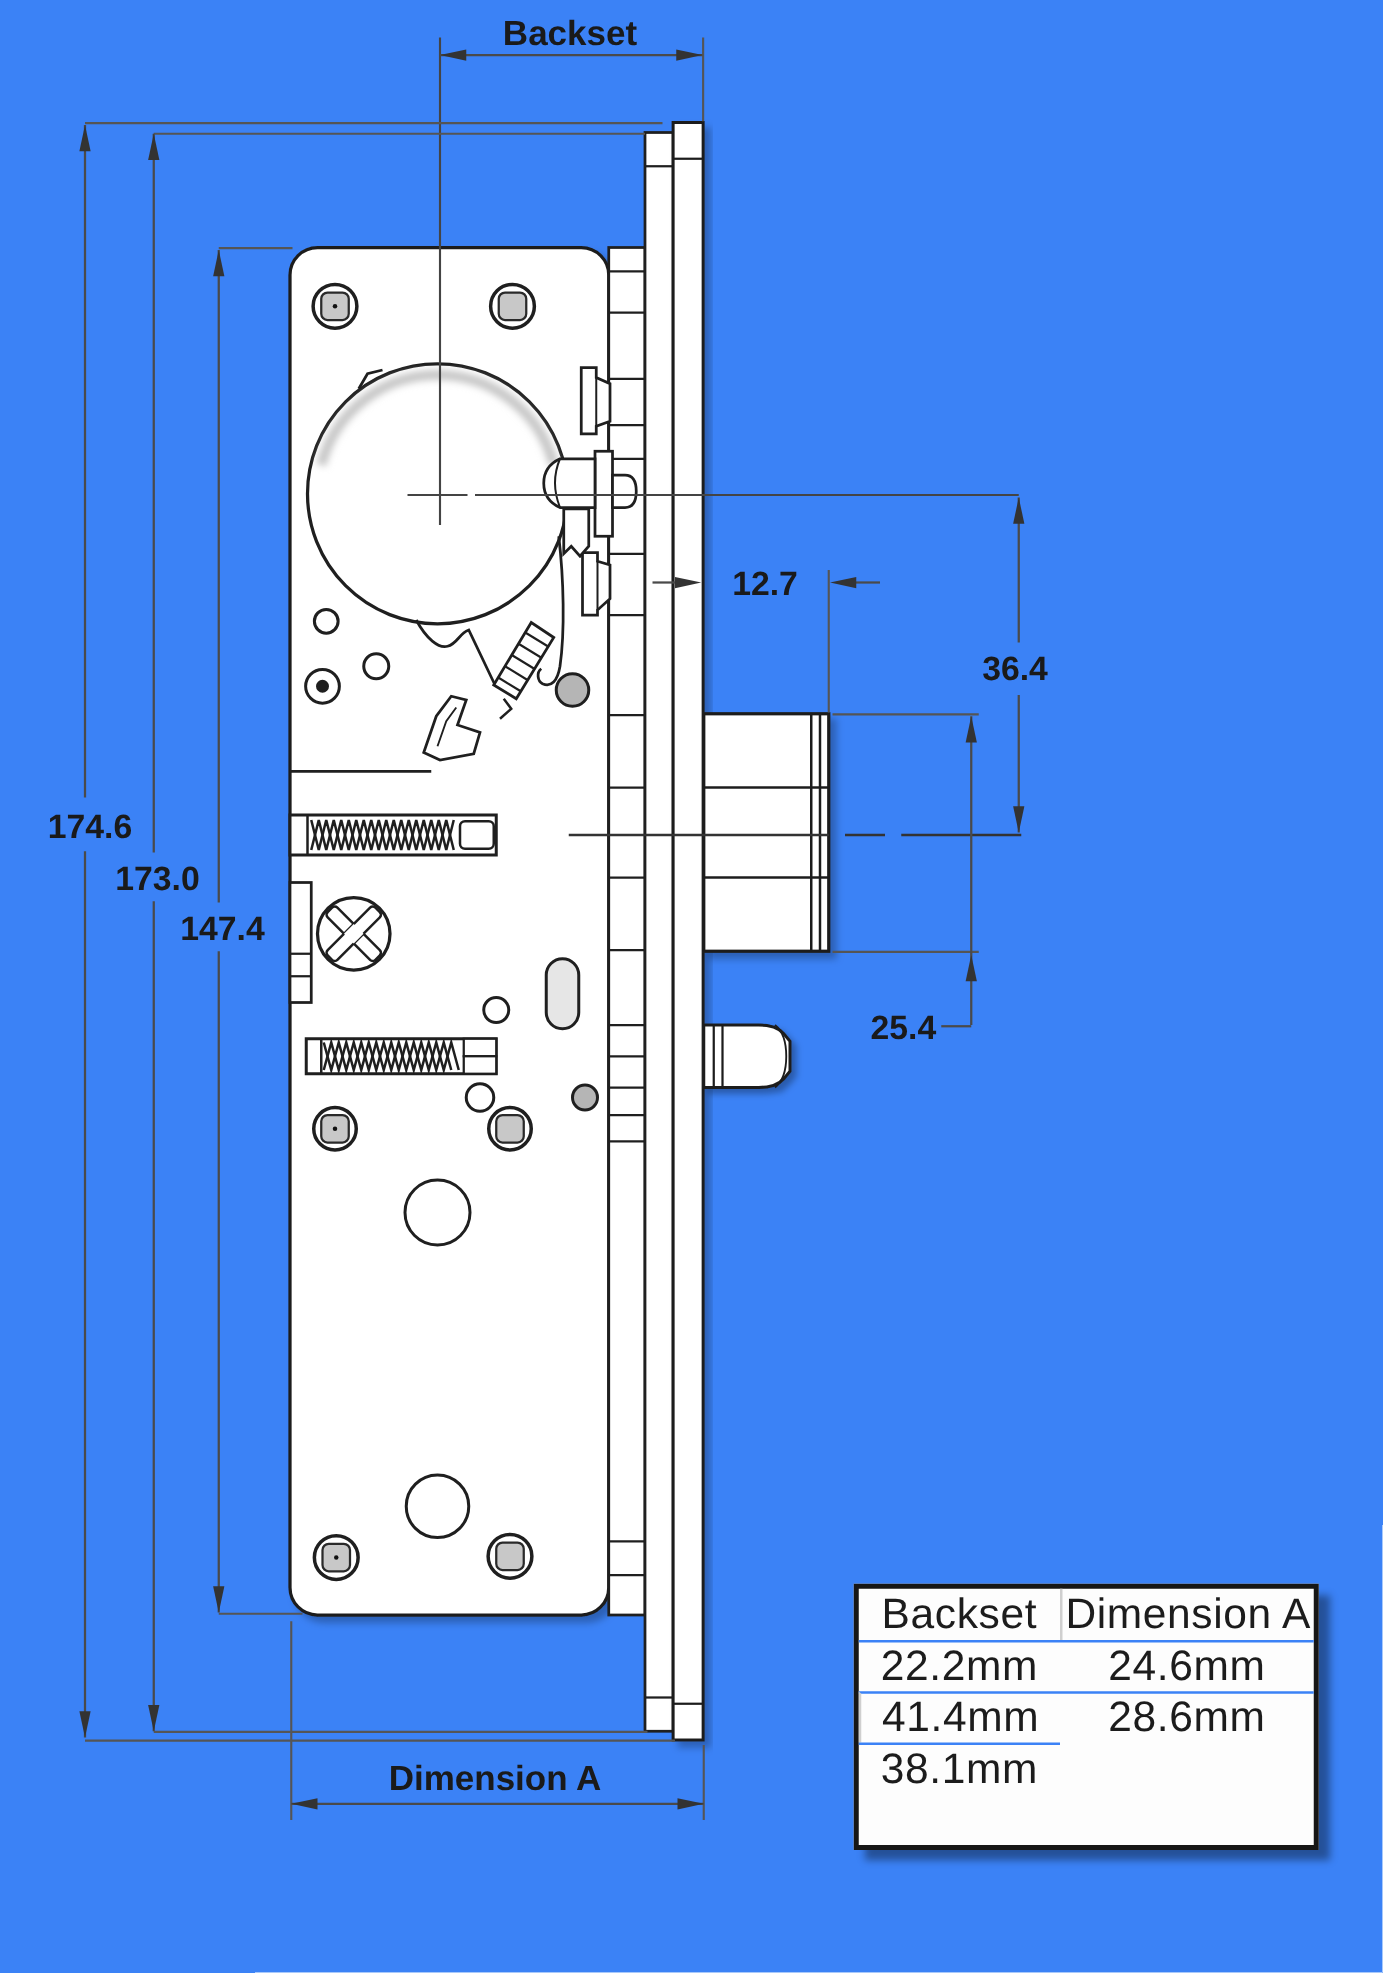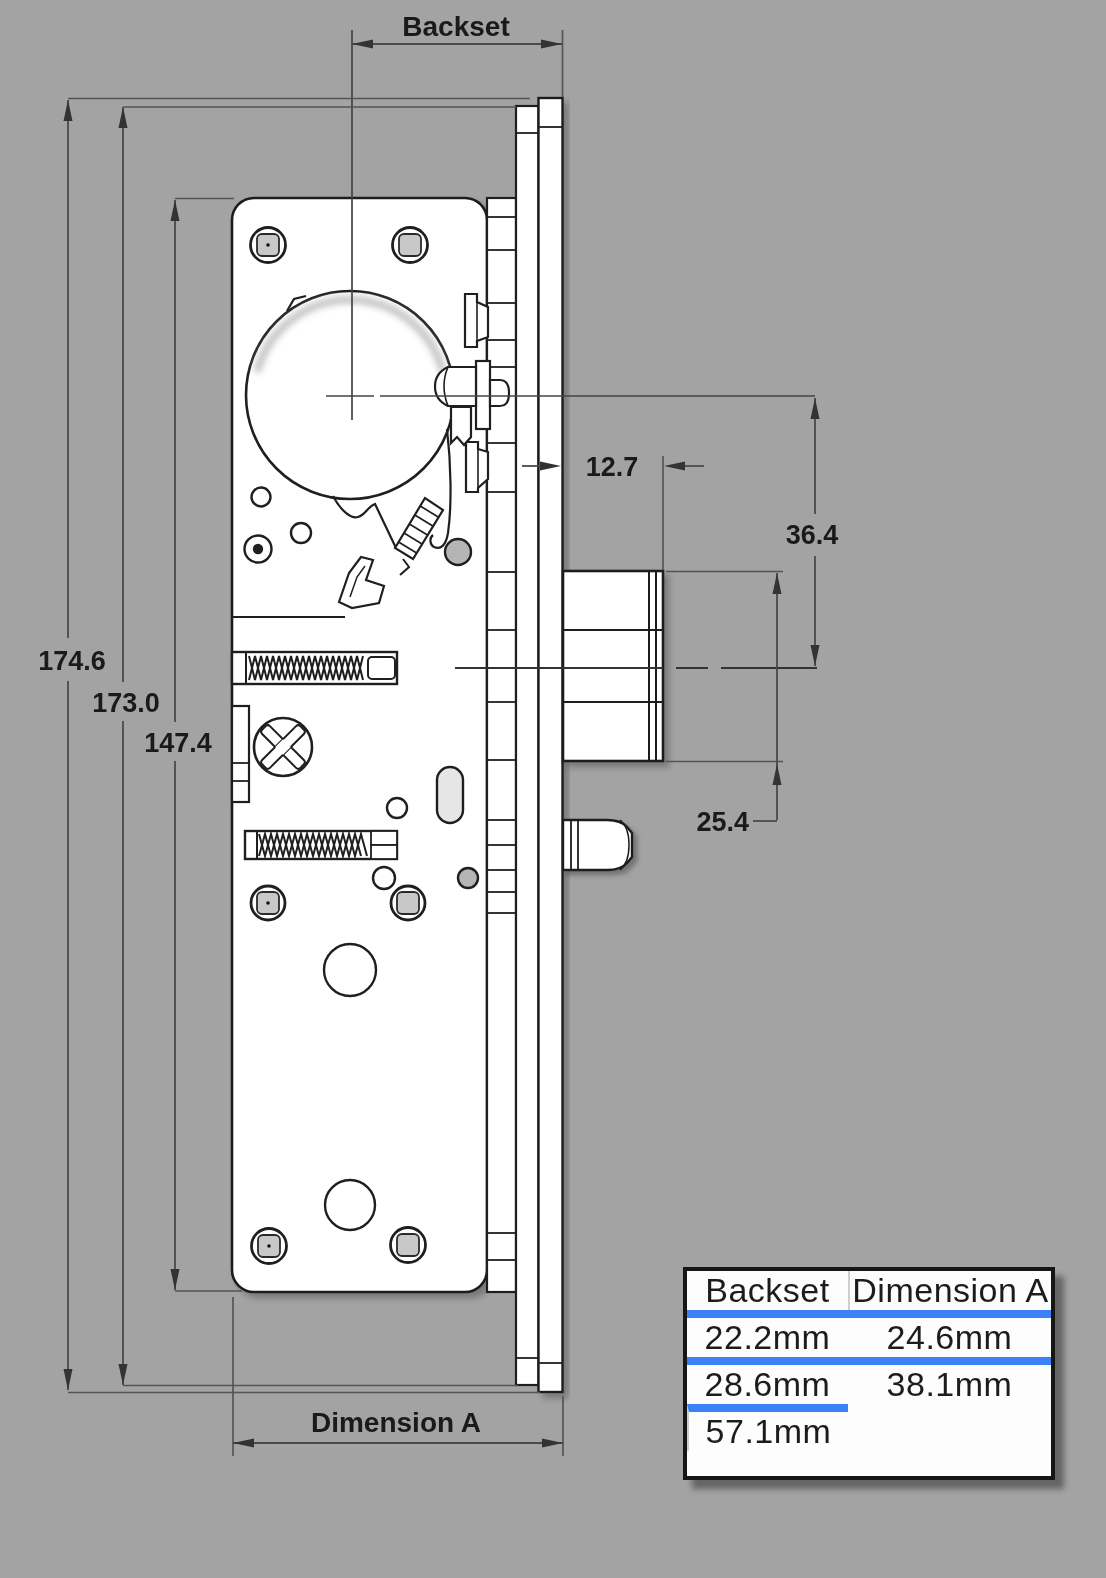--- a/index.html
+++ b/index.html
@@ -1,31 +1,31 @@
 <!DOCTYPE html>
 <html><head>
 <meta charset="utf-8">
 <style>
   html,body{margin:0;padding:0;background:#fff;}
-  #stage{position:relative;width:1106px;height:1578px;background:#a3a3a3;overflow:hidden;
+  #stage{position:relative;width:1106px;height:1578px;background:#3b82f6;overflow:hidden;
          font-family:"Liberation Sans",sans-serif;}
   #drawing{position:absolute;left:0;top:0;}
   svg text{font-family:"Liberation Sans",sans-serif;fill:#1a1a1a;}
   .dimtxt{font-weight:bold;font-size:27px;}
   .dimtxt-lg{font-weight:bold;font-size:28px;}
 
   
   #spec-table{position:absolute;left:683px;top:1267px;width:372px;height:213px;
       background:#fdfdfd;border:4px solid #161616;box-sizing:border-box;
       box-shadow:9px 9px 6px rgba(0,0,0,0.38);
       display:grid;grid-template-columns:161px 1fr;grid-template-rows:repeat(5,1fr);}
   #spec-table .cell{display:flex;align-items:center;justify-content:center;
       font-size:34px;color:#1c1c1c;letter-spacing:0.5px;}
   #spec-table .c2{border-left:2px solid #cfcfcf;}
-  #spec-table .rsep{border-top:8px solid #3b82f6;text-align:right;}
+  #spec-table .rsep{border-top:2px solid #3b82f6;text-align:right;}
 </style>
 </head>
 <body>
 
 <div id="stage">
 <svg id="drawing" width="1106" height="1578" viewBox="0 0 1106 1578">
   <defs>
     <filter id="ds" x="-20%" y="-20%" width="150%" height="150%">
       <feDropShadow dx="5" dy="5" stdDeviation="3" flood-color="#000000" flood-opacity="0.26"></feDropShadow>
     </filter>
@@ -297,19 +297,19 @@
   </g>
 </svg>
 
 <div id="spec-table">
   <div class="cell c1">Backset</div>
   <div class="cell c2">Dimension A</div>
 
   <div class="cell c1 rsep">22.2mm</div>
 
   <div class="cell c1 rsep">24.6mm</div>
+  <div class="cell c2 rsep">41.4mm</div>
 
   <div class="cell c1 rsep">28.6mm</div>
 
   <div class="cell c1 rsep">38.1mm</div>
-  <div class="cell c2 rsep">57.1mm</div>
 </div>
 </div>
 
 </body></html>

